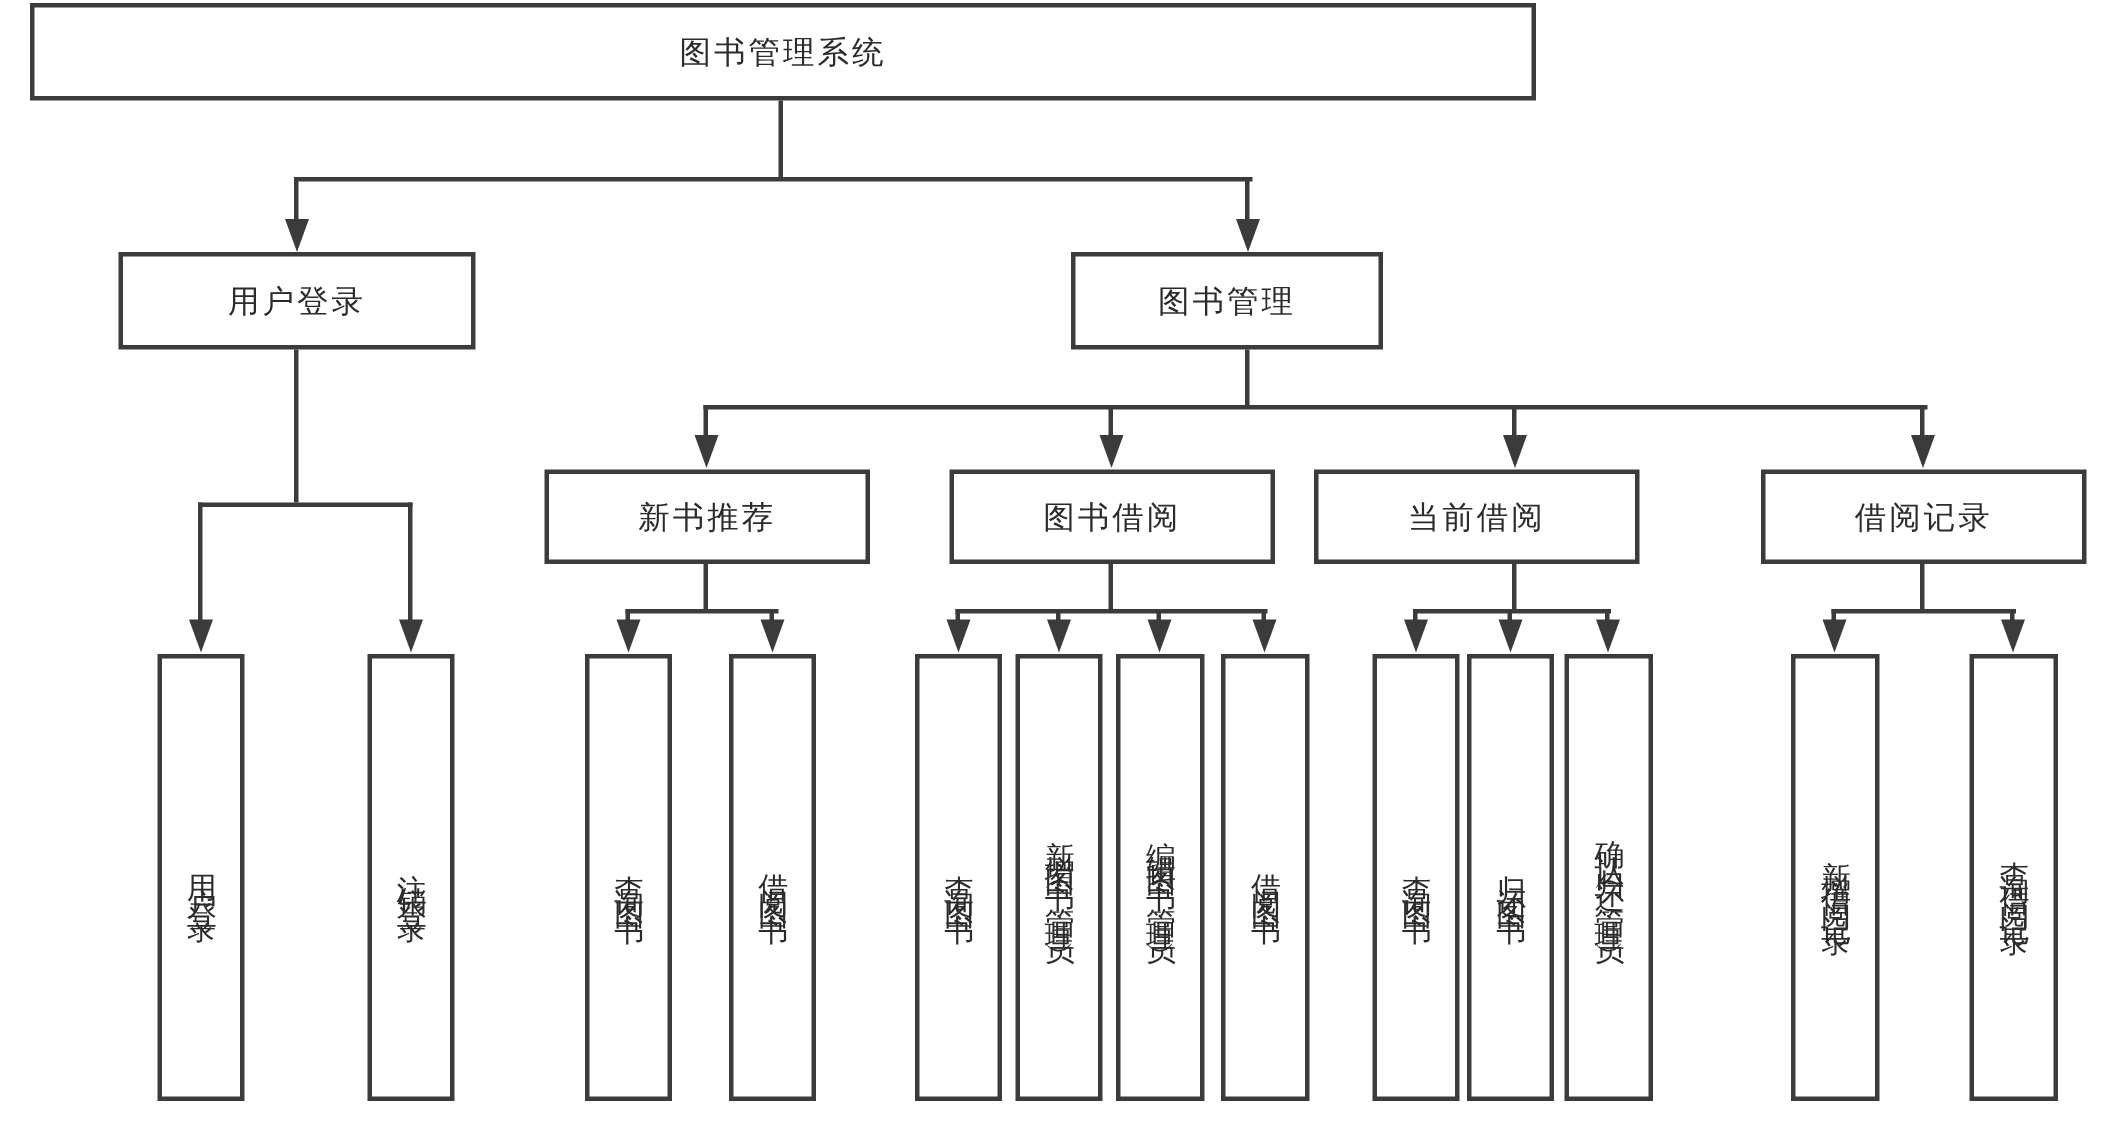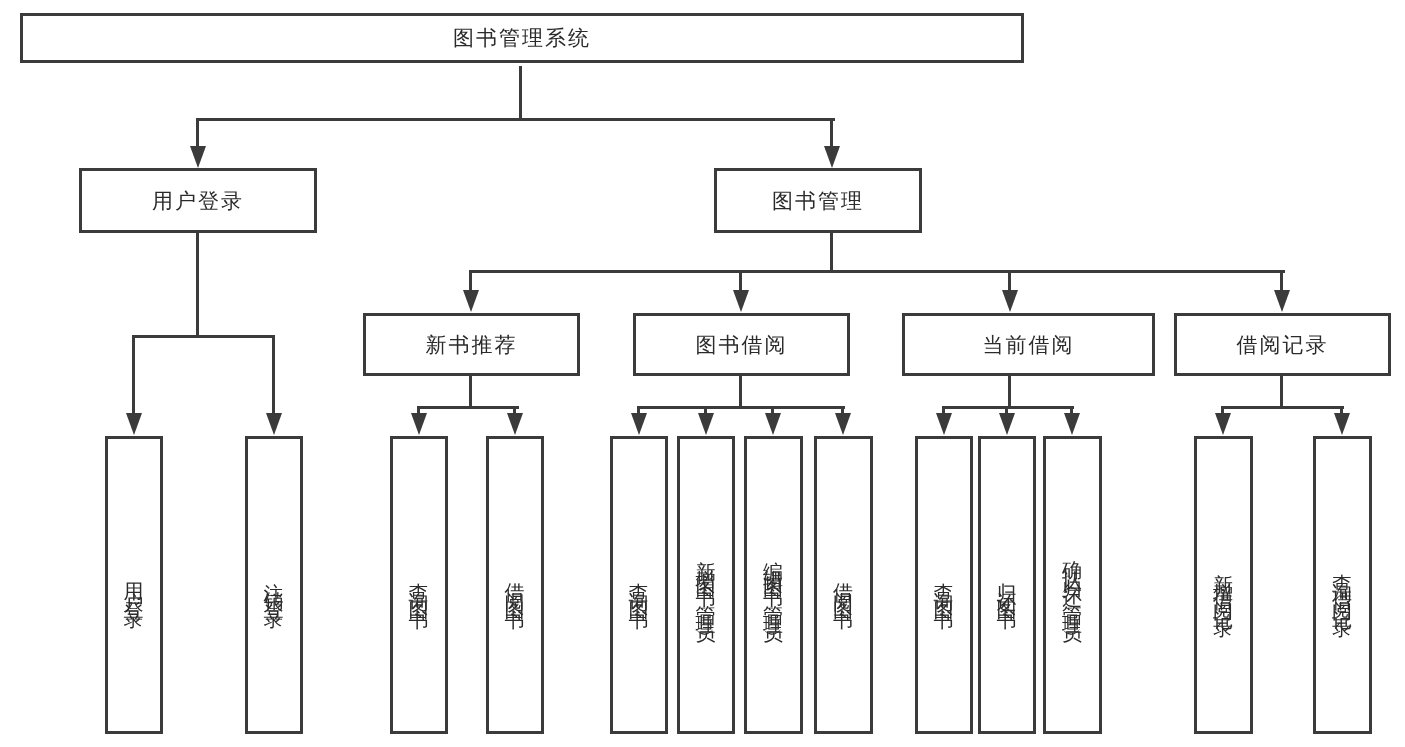--- a/index.html
+++ b/index.html
@@ -103,28 +103,28 @@
   <div class="line vl" style="left:1070px;top:406px;height:10px"></div>
   <div class="arrow" style="left:1064px;top:413px"></div>
 
   <div class="line vl" style="left:1280px;top:374px;height:32px"></div>
   <div class="line hl" style="left:1221px;top:406px;width:123px"></div>
   <div class="line vl" style="left:1221px;top:406px;height:10px"></div>
   <div class="arrow" style="left:1215px;top:413px"></div>
   <div class="line vl" style="left:1340px;top:406px;height:10px"></div>
   <div class="arrow" style="left:1334px;top:413px"></div>
 
-  <div class="node hbox" style="left:20px;top:13px;width:1004px;height:50px">图书管理系统</div>
+  <div class="node hbox" style="left:20px;top:2px;width:1004px;height:65px">图书管理系统</div>
 
   <div class="node hbox" style="left:79px;top:168px;width:238px;height:65px">用户登录</div>
   <div class="node hbox" style="left:714px;top:168px;width:208px;height:65px">图书管理</div>
 
   <div class="node hbox" style="left:633px;top:313px;width:217px;height:63px">图书借阅</div>
   <div class="node hbox" style="left:363px;top:313px;width:217px;height:63px">新书推荐</div>
-  <div class="node hbox" style="left:902px;top:313px;width:253px;height:63px">当前借阅</div>
+  <div class="node hbox" style="left:876px;top:313px;width:217px;height:63px">当前借阅</div>
   <div class="node hbox" style="left:1174px;top:313px;width:217px;height:63px">借阅记录</div>
 
   <div class="node vbox" style="left:105px;width:58px">用户登录</div>
   <div class="node vbox" style="left:245px;width:58px">注销登录</div>
 
   <div class="node vbox" style="left:390px;width:58px">查询图书</div>
   <div class="node vbox" style="left:486px;width:58px">借阅图书</div>
 
   <div class="node vbox" style="left:610px;width:58px">查询图书</div>
   <div class="node vbox" style="left:677px;width:58px">新增图书（管理员）</div>

